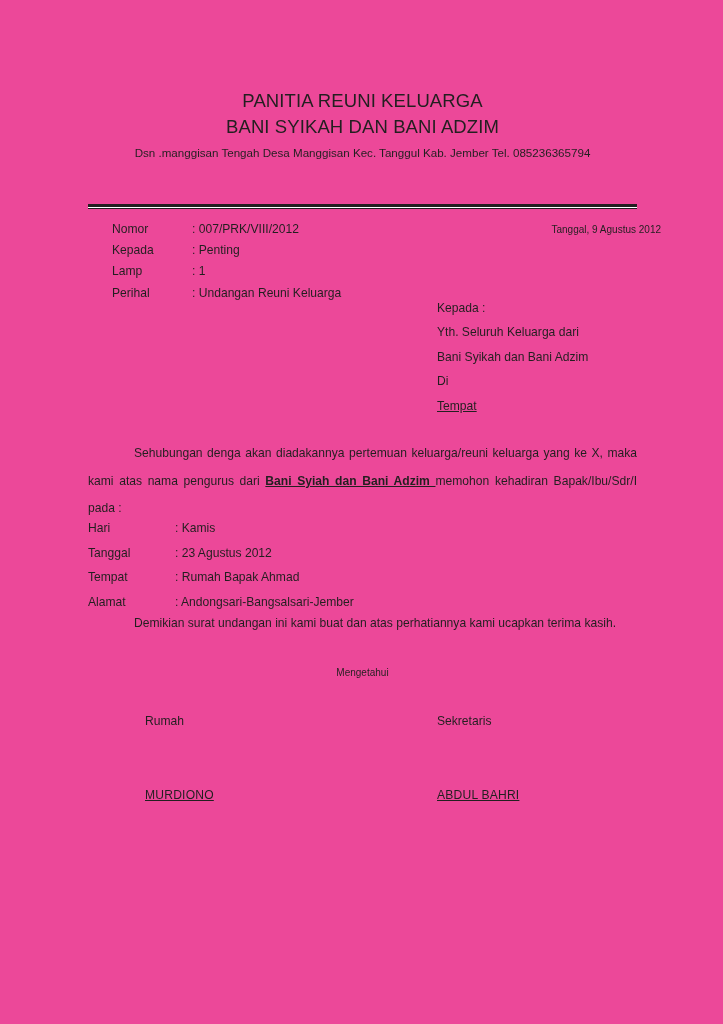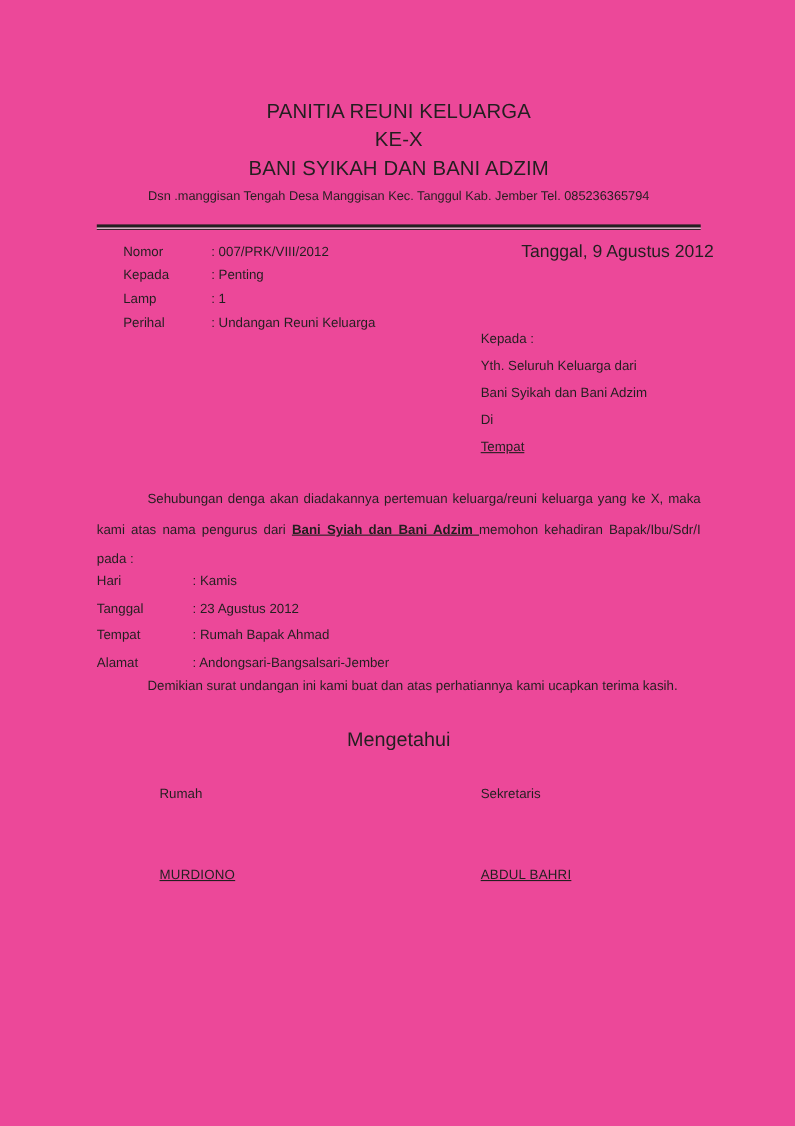--- a/index.html
+++ b/index.html
@@ -76,23 +76,23 @@
   .ref-row {
     display: flex;
     align-items: baseline;
     white-space: nowrap;
   }
   .ref-label { width: 80px; flex: none; }
   .ref-value { flex: none; text-align: right; }
 
   .ref-date {
     position: absolute;
-    right: 12px;
+    right: 0;
     top: 0;
-    font-size: 16px;
+    font-size: 10px;
     line-height: 21.2px;
     white-space: nowrap;
     text-align: center;
   }
 
   
   .addressee {
     position: absolute;
     left: 437px;
     top: 296px;
@@ -147,21 +147,21 @@
     white-space: nowrap;
   }
 
   
   .sig-knowing {
     position: absolute;
     left: 88px;
     top: 663px;
     width: 549px;
     text-align: center;
-    font-size: 18px;
+    font-size: 10px;
     line-height: 19px;
   }
   .sig-roles {
     position: absolute;
     left: 88px;
     top: 712px;
     width: 549px;
     font-size: 12.1px;
     line-height: 19px;
   }
@@ -192,21 +192,20 @@
     letter-spacing: 0.2px;
   }
 </style>
 </head>
 <body>
 
 <div class="page">
 
   <div class="letterhead">
     <div class="lh-line">PANITIA REUNI KELUARGA</div>
-    <div class="lh-line">KE-X</div>
     <div class="lh-line">BANI SYIKAH DAN BANI ADZIM</div>
     <div class="lh-address">Dsn .manggisan Tengah Desa Manggisan Kec. Tanggul Kab. Jember Tel. 085236365794</div>
   </div>
 
   <div class="divider">
     <div class="rule-thick"></div>
     <div class="rule-gap"></div>
     <div class="rule-thin"></div>
   </div>
 

